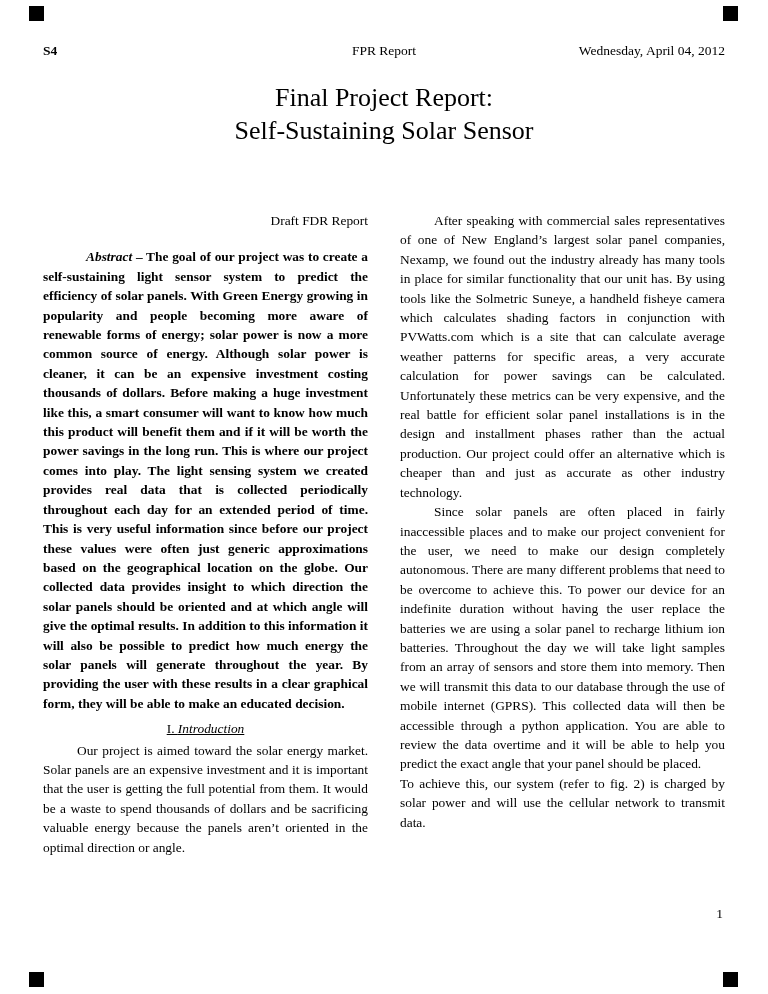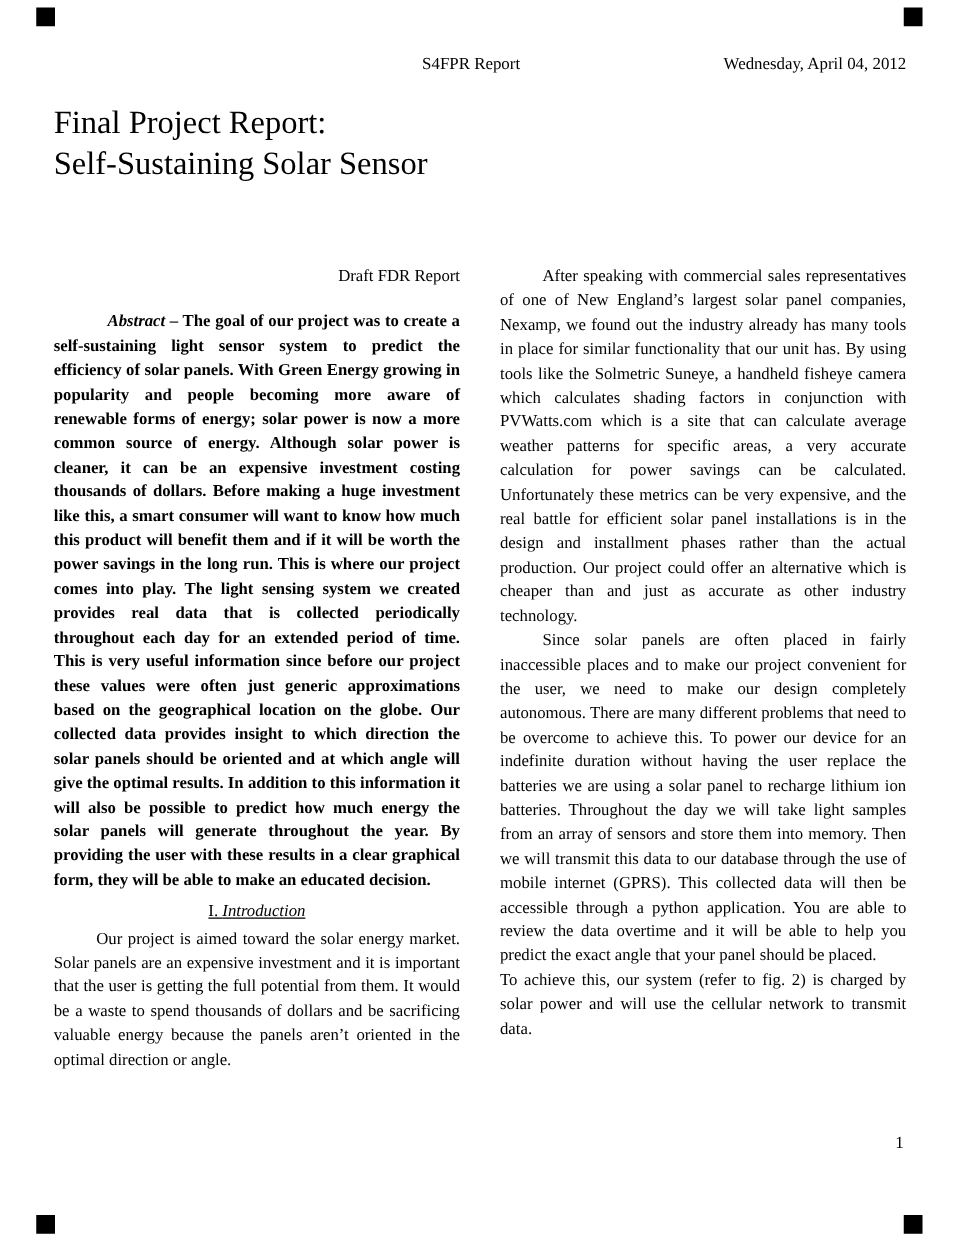--- a/index.html
+++ b/index.html
@@ -30,26 +30,26 @@
     right: 43px;
     top: 42px;
   }
 
   .doc-header {
     display: grid;
     grid-template-columns: 1fr auto 1fr;
     font-size: 13.5px;
     line-height: 17px;
   }
-  .doc-header .h-left   { text-align: right; }
+  .doc-header .h-left   { text-align: left; font-weight: bold; }
   .doc-header .h-center { text-align: center; }
   .doc-header .h-right  { text-align: right; }
 
   .doc-title {
-    text-align: left;
+    text-align: center;
     font-size: 26px;
     line-height: 33px;
     margin-top: 22px;
     font-weight: normal;
   }
 
   .columns {
     display: flex;
     gap: 32px;
     margin-top: 64px;

